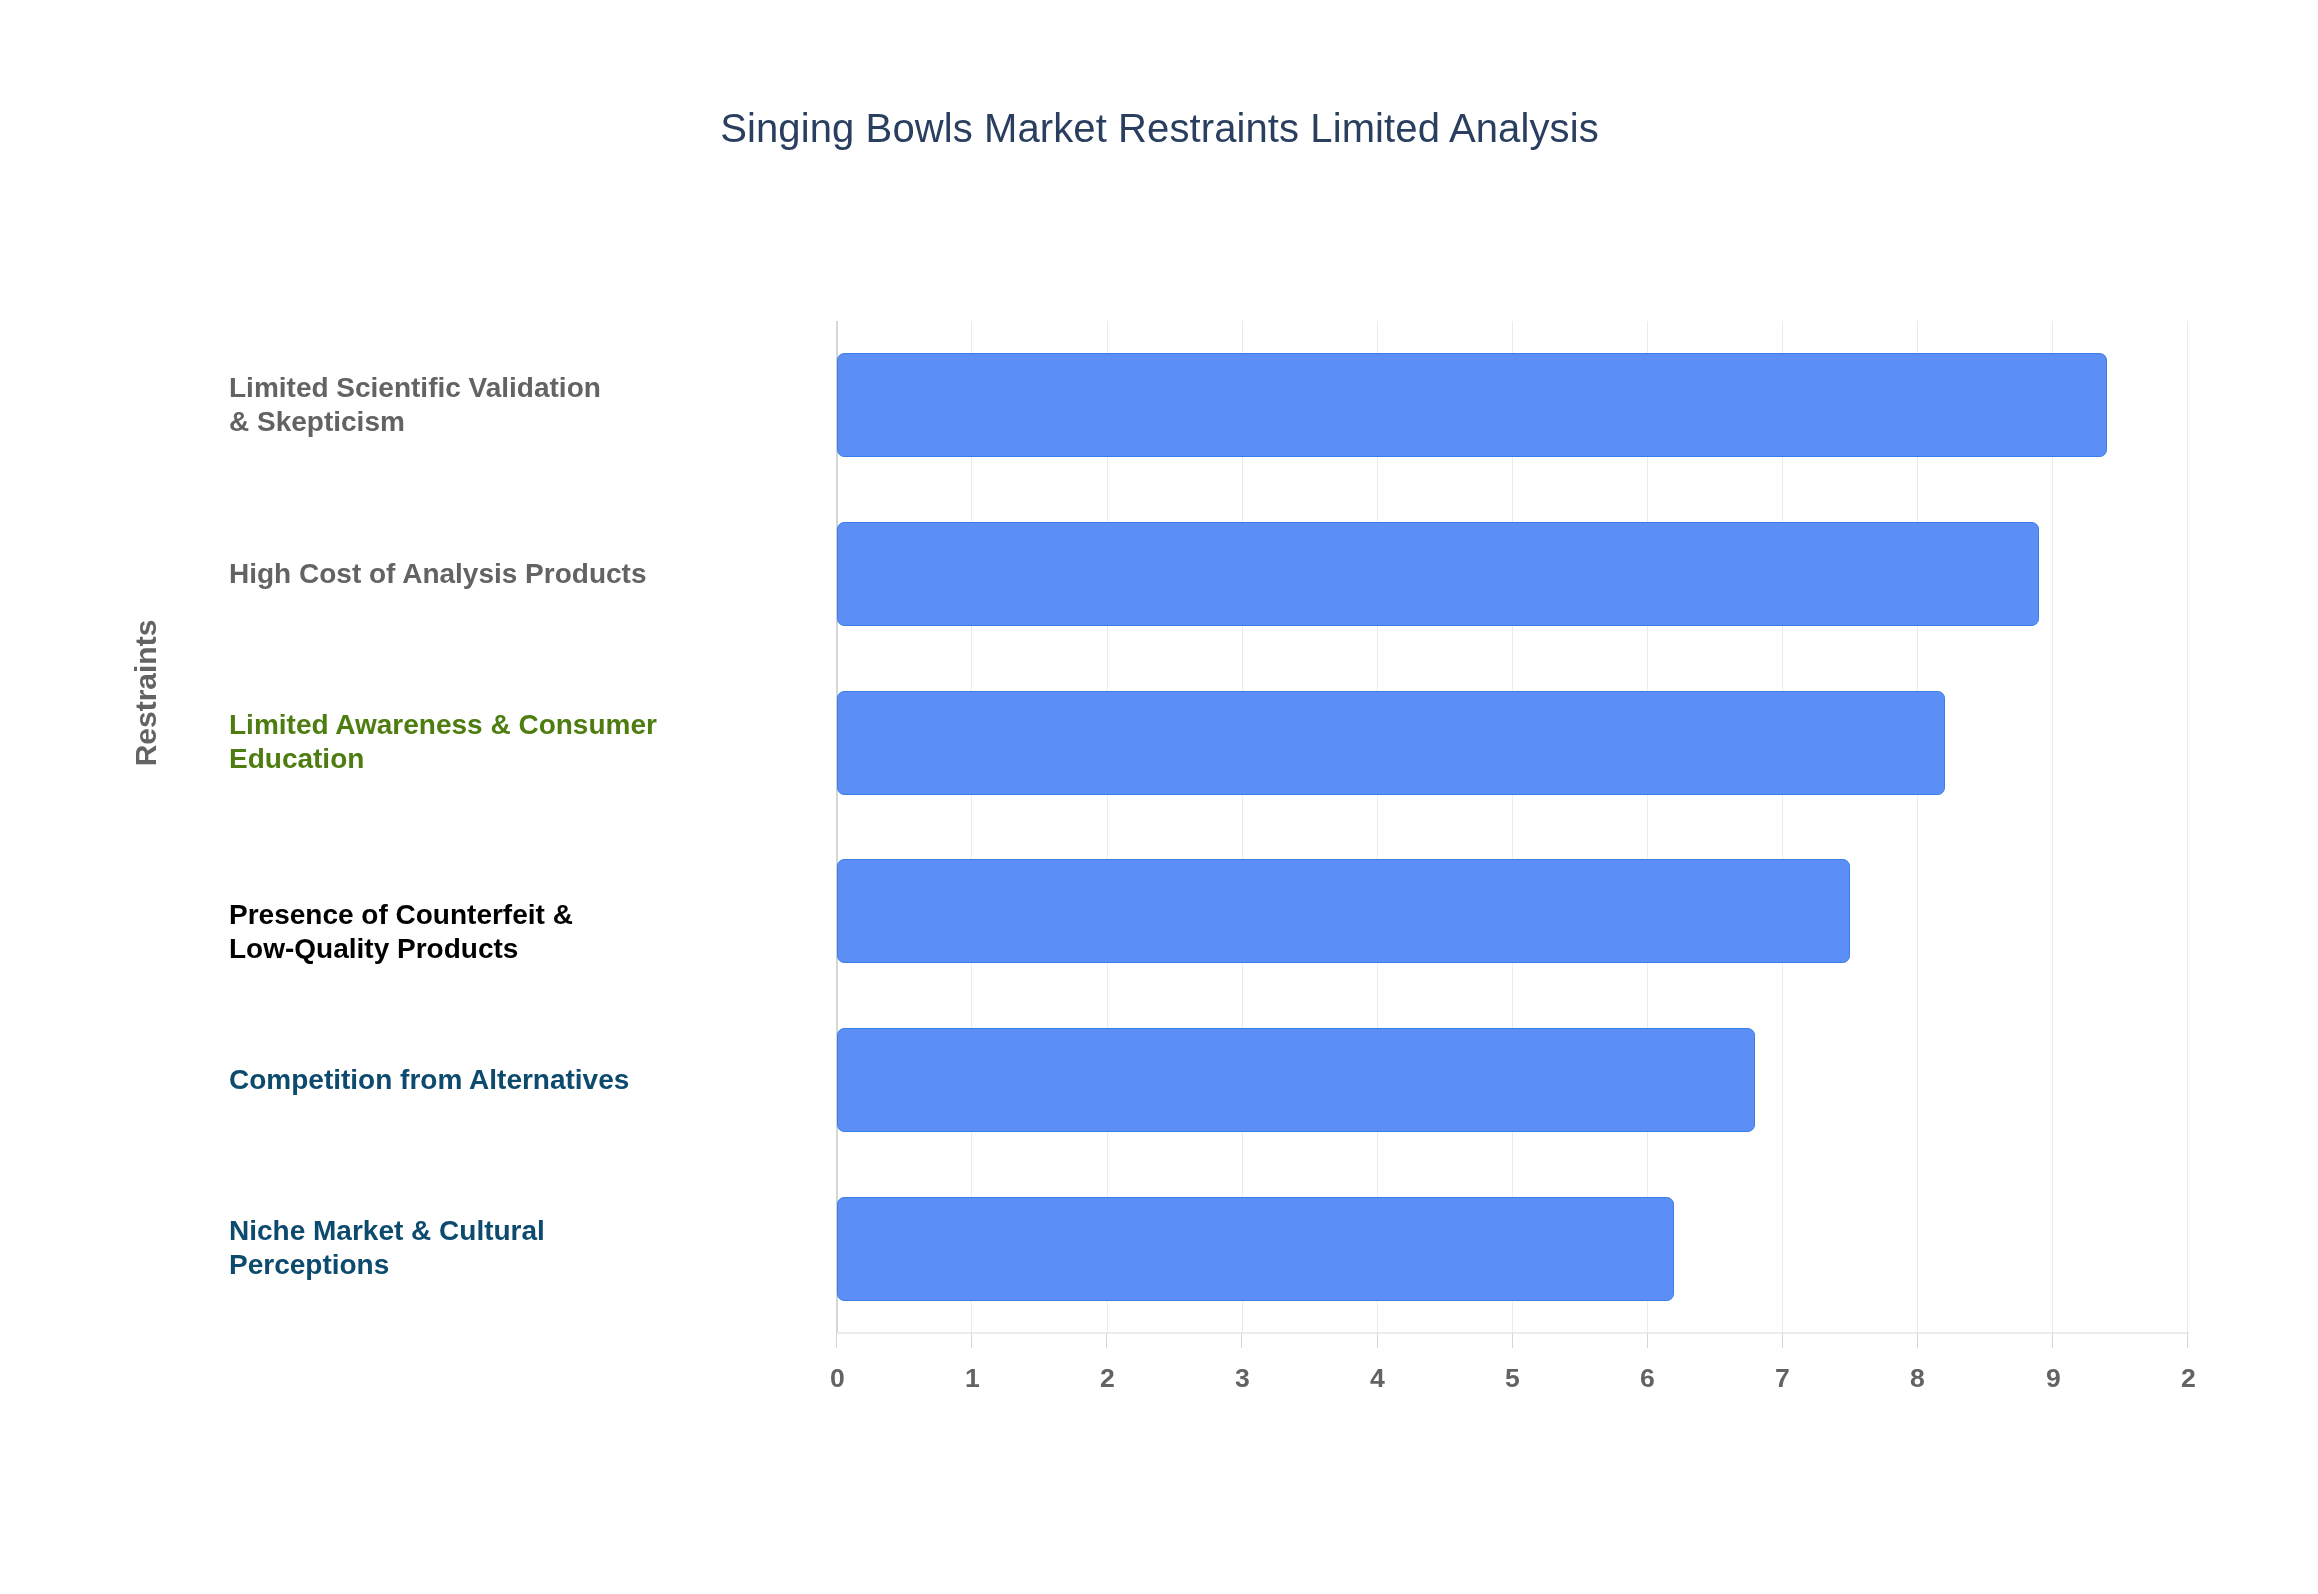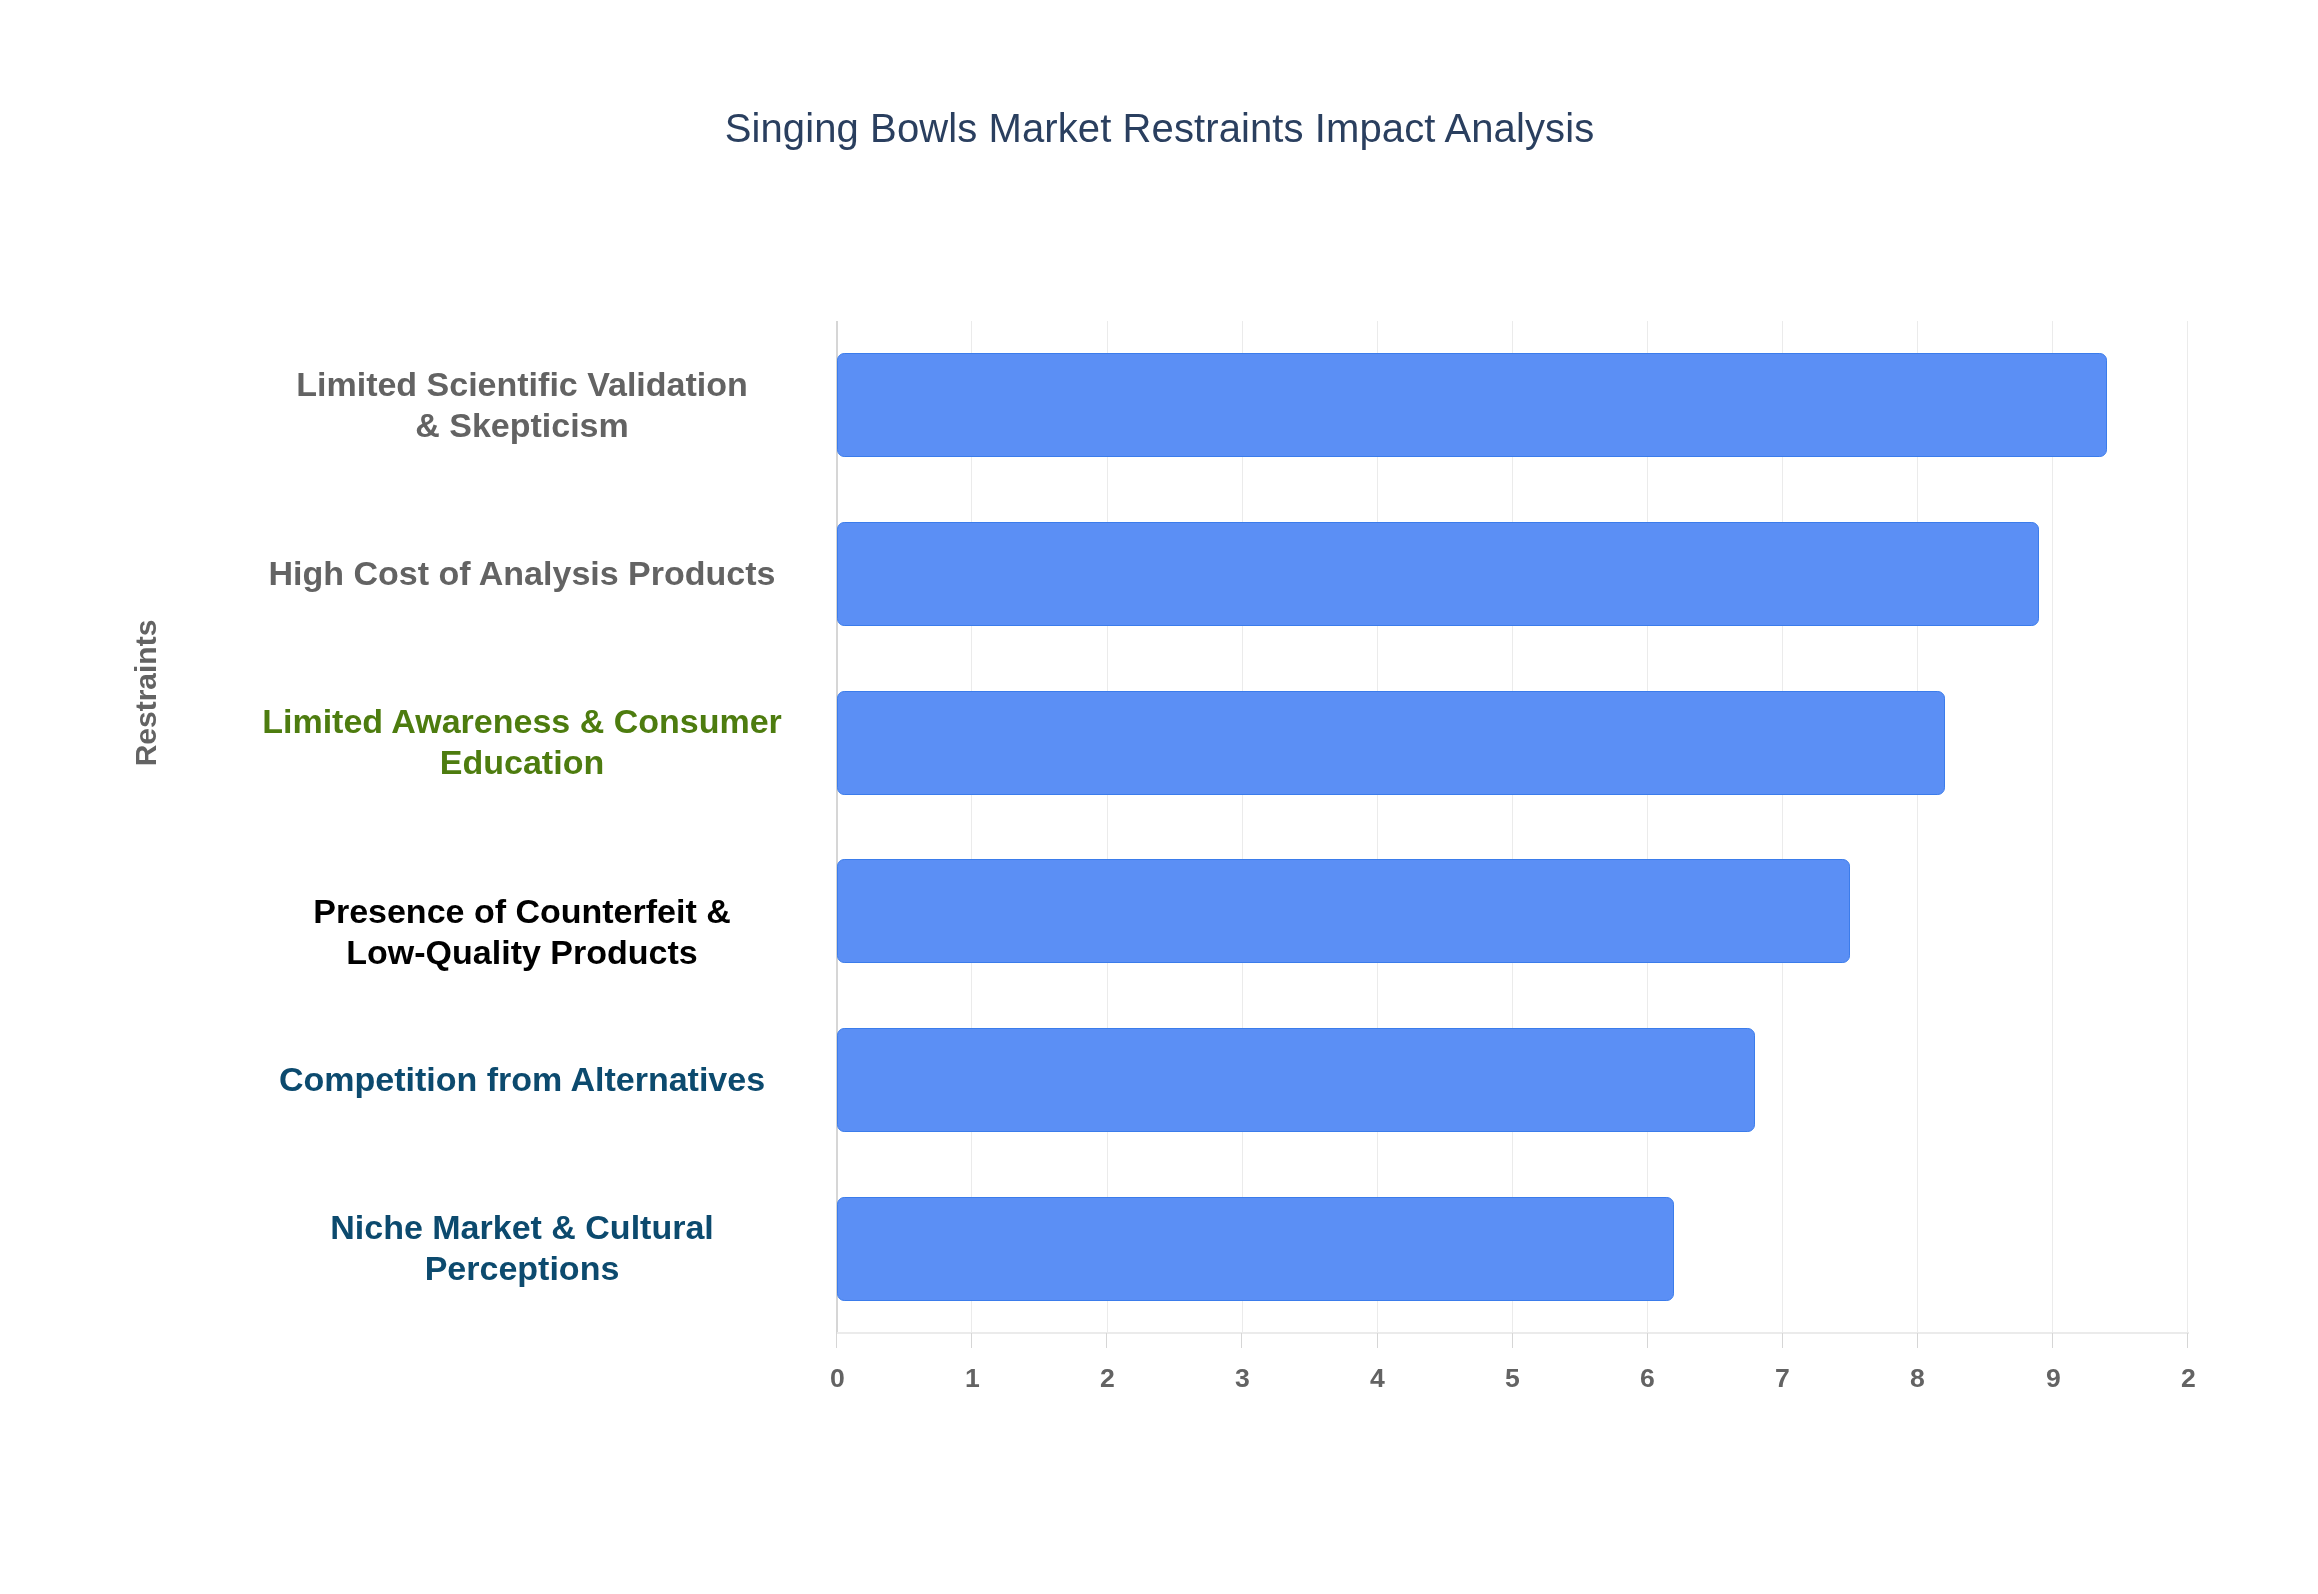--- a/index.html
+++ b/index.html
@@ -85,22 +85,22 @@
     left: 0;
     background: #5b8ff5;
     border: 1.8px solid #3b7ceb;
     border-radius: 7.2px;
     box-sizing: border-box;
   }
   .cat-label-wrap {
     position: absolute;
     left: 229px;
     width: 586px;
-    text-align: center;
-    font-size: 34px;
+    text-align: left;
+    font-size: 28px;
     font-weight: bold;
     color: #636363;
     line-height: 1.22;
     white-space: pre-line;
     transform: translateY(-50%);
   }
 
   
   .xtick-label {
     position: absolute;
@@ -135,21 +135,21 @@
     color: #636363;
     transform-origin: 50% 50%;
     transform: rotate(-90deg) translateY(-121px);
   }
 </style>
 </head>
 <body>
 
 <div id="chart-root">
 
-  <div id="chart-title">Singing Bowls Market Restraints Impact Analysis</div>
+  <div id="chart-title">Singing Bowls Market Restraints Limited Analysis</div>
 
   <div id="axis-left-line"></div>
   <div id="axis-bottom-line"></div>
 
   <div id="plot-area">
     <div id="gridlines">
         <div class="gridline" style="left: 134px; background: rgb(235, 235, 235);"></div>
         <div class="gridline" style="left: 270px; background: rgb(235, 235, 235);"></div>
         <div class="gridline" style="left: 405px; background: rgb(235, 235, 235);"></div>
         <div class="gridline" style="left: 540px; background: rgb(235, 235, 235);"></div>

